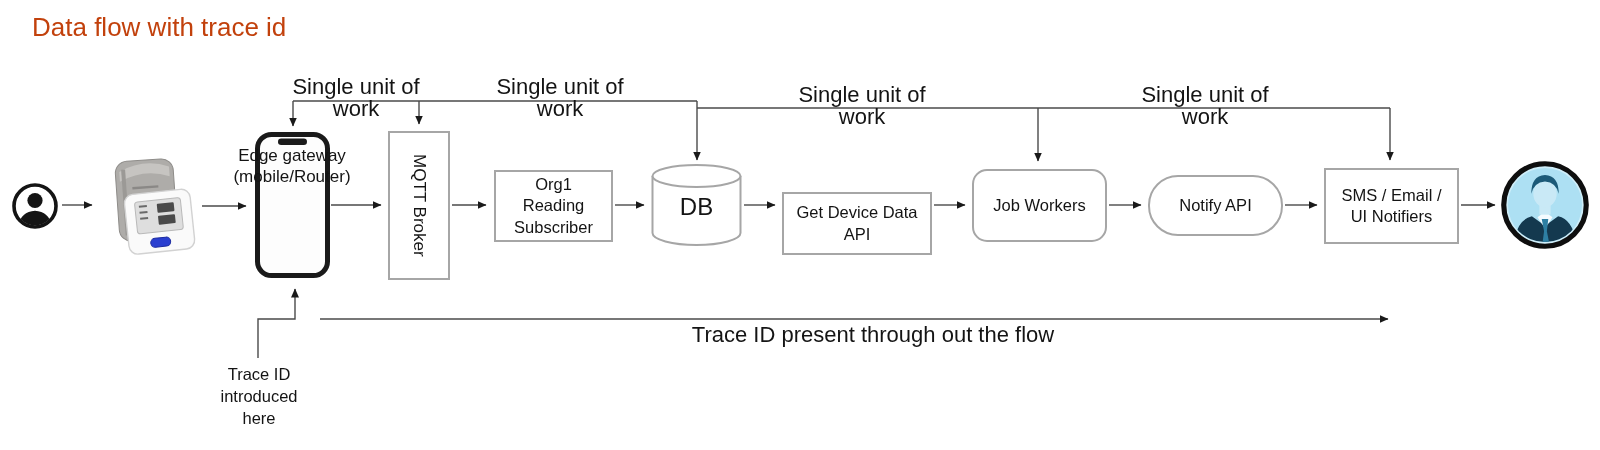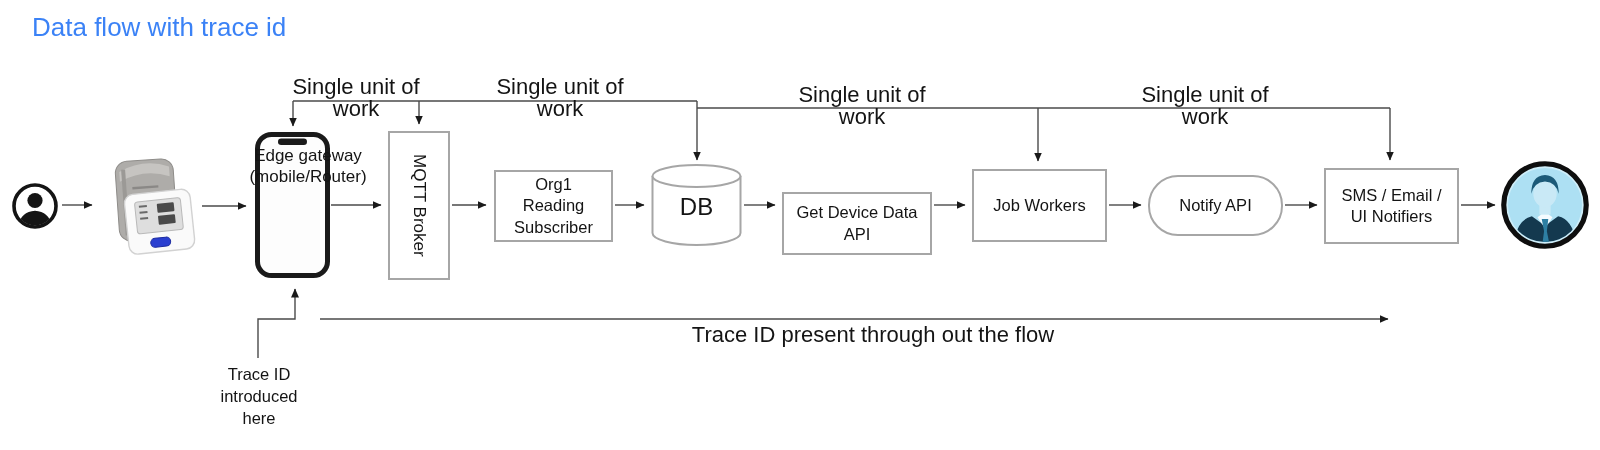--- a/index.html
+++ b/index.html
@@ -1,40 +1,40 @@
 <!DOCTYPE html>
 <html style="--line: #4a4a4a; --arrowhead: #1a1a1a; --box-border: #a6a6a6; --box-bg: #ffffff; --text: #141414; --phone-frame: #1a1a1a; --device-button: #2a3fd0; --avatar-ring: #0e0e0e; --avatar-bg: #ade0f3; --avatar-bg-light: #cfeef9; --avatar-face: #c9e9f6; --avatar-suit: #14394f; --avatar-hair: #1c5a78; --avatar-tie: #2e7fa3;"><head>
 <meta charset="utf-8">
 <style>
   html,body{margin:0;padding:0;background:#fff;}
   .canvas{
     position:relative;width:1600px;height:450px;overflow:hidden;background:#fff;
     font-family:"Liberation Sans","DejaVu Sans",sans-serif;color:var(--text,#141414);
   }
-  .title{position:absolute;left:32px;top:12px;font-size:26px;font-weight:400;color:#3b82f6;}
+  .title{position:absolute;left:32px;top:12px;font-size:26px;font-weight:400;color:#c2410c;}
   .conn{position:absolute;left:0;top:0;}
   .ln{stroke:var(--line,#4a4a4a);fill:none;stroke-width:1.4px;}
   .box{
     position:absolute;display:flex;align-items:center;justify-content:center;
     background:var(--box-bg,#fff);border:2px solid var(--box-border,#a6a6a6);
     box-sizing:border-box;text-align:center;font-size:16.5px;line-height:1.28;
     white-space:pre-line;color:var(--text,#141414);
   }
   .box.vertical{writing-mode:vertical-rl;font-size:17px;}
   .lbl{
     position:absolute;transform:translateX(-50%);text-align:center;
     white-space:pre-line;font-size:22px;line-height:22px;color:var(--text,#141414);
   }
   .node-icon{position:absolute;}
   .db-wrap{position:absolute;}
   .db-label{
     position:absolute;left:0;top:30px;width:100%;text-align:center;
     font-size:24px;color:var(--text,#141414);
   }
-  .gateway-label{z-index:5;font-size:17px;line-height:21px;margin-left:16px;}
+  .gateway-label{z-index:5;font-size:17px;line-height:21px;}
   .phone{z-index:1;}
 </style>
 </head>
 <body>
 
 <div class="canvas">
 
   <div class="title">Data flow with trace id</div>
 
   <svg class="conn" width="1600" height="450" viewBox="0 0 1600 450">
@@ -125,21 +125,21 @@
     <svg width="91" height="84" viewBox="0 0 91 84">
       <path d="M1.5,13 L1.5,70 A44,12 0 0 0 89.5,70 L89.5,13" fill="#ffffff" stroke="#a6a6a6" stroke-width="2"></path>
       <ellipse cx="45.5" cy="13" rx="44" ry="11" fill="#ffffff" stroke="#a6a6a6" stroke-width="2"></ellipse>
     </svg>
     <div class="db-label">DB</div>
   </div>
 
   <div class="box" style="left:782px;top:172px;width:150px;height:63px;margin-top:20px;">Get Device Data
 API</div>
 
-  <div class="box" style="left:972px;top:169px;width:135px;height:73px;">Job Workers</div>
+  <div class="box" style="left:972px;top:169px;width:135px;height:73px;border-radius:15px;">Job Workers</div>
 
   <div class="box" style="left:1148px;top:175px;width:135px;height:61px;border-radius:30px;">Notify API</div>
 
   <div class="box" style="left:1324px;top:168px;width:135px;height:76px;">SMS / Email /
 UI Notifiers</div>
 
   <div class="node-icon" style="left:1500px;top:160px;width:90px;height:90px;">
     <svg width="90" height="90" viewBox="0 0 96 96">
       <defs>
           <clipPath id="aclip">

